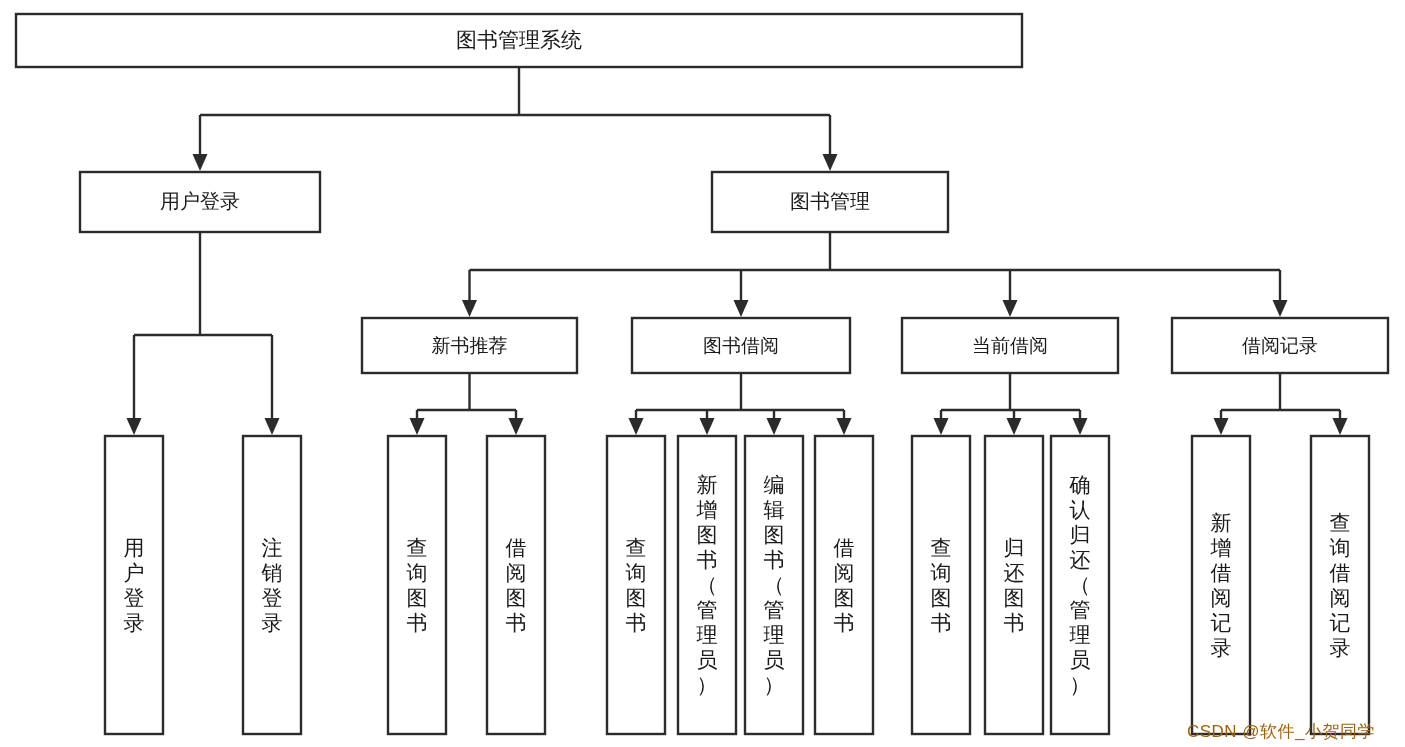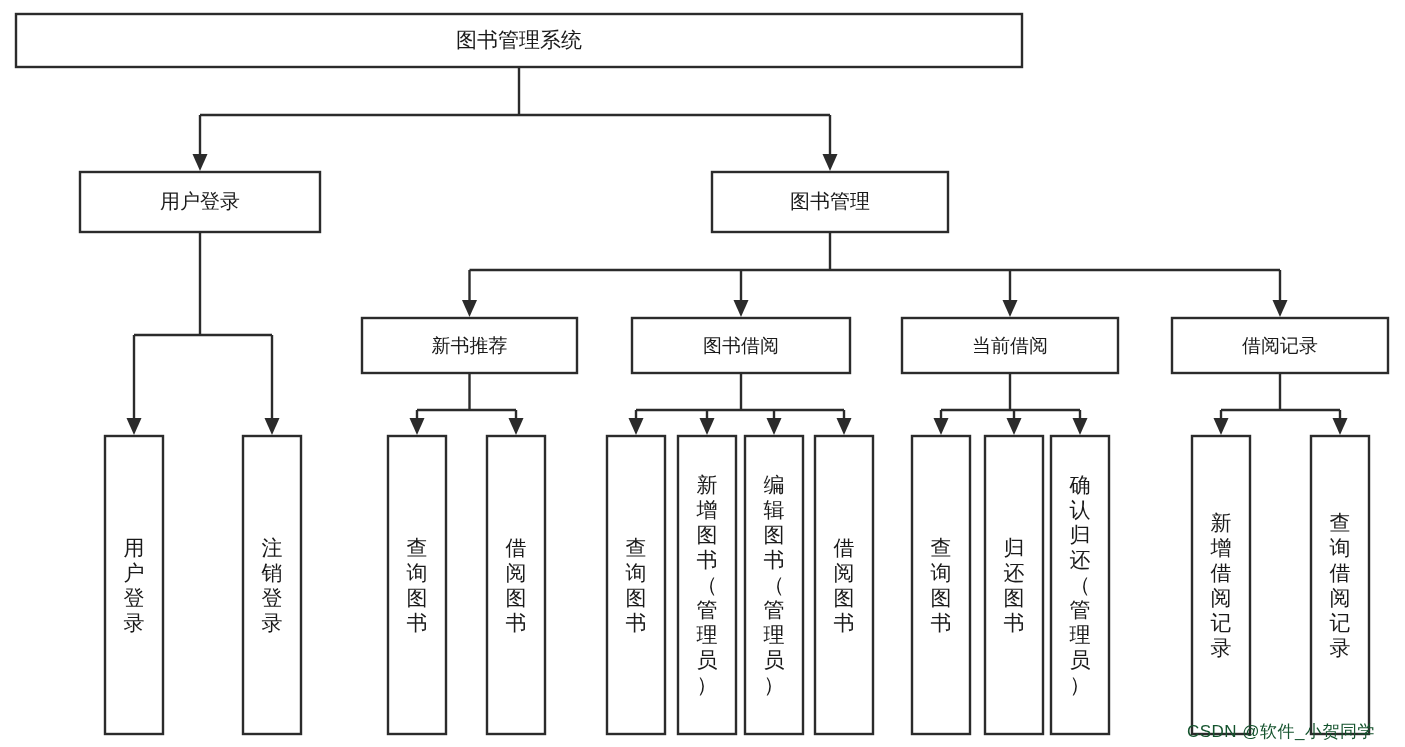--- a/index.html
+++ b/index.html
@@ -61,21 +61,21 @@
   .arrow-head {
     fill: #2b2b2b;
     stroke: none;
   }
   .watermark {
     position: absolute;
     right: 8px;
     bottom: 4px;
     font-family: "Liberation Sans", "DejaVu Sans", sans-serif;
     font-size: 17px;
-    color: #14532d;
+    color: #a16207;
     letter-spacing: 0.5px;
     white-space: nowrap;
     user-select: none;
   }
 </style>
 </head>
 <body>
 
 <div id="diagram-root">
 

